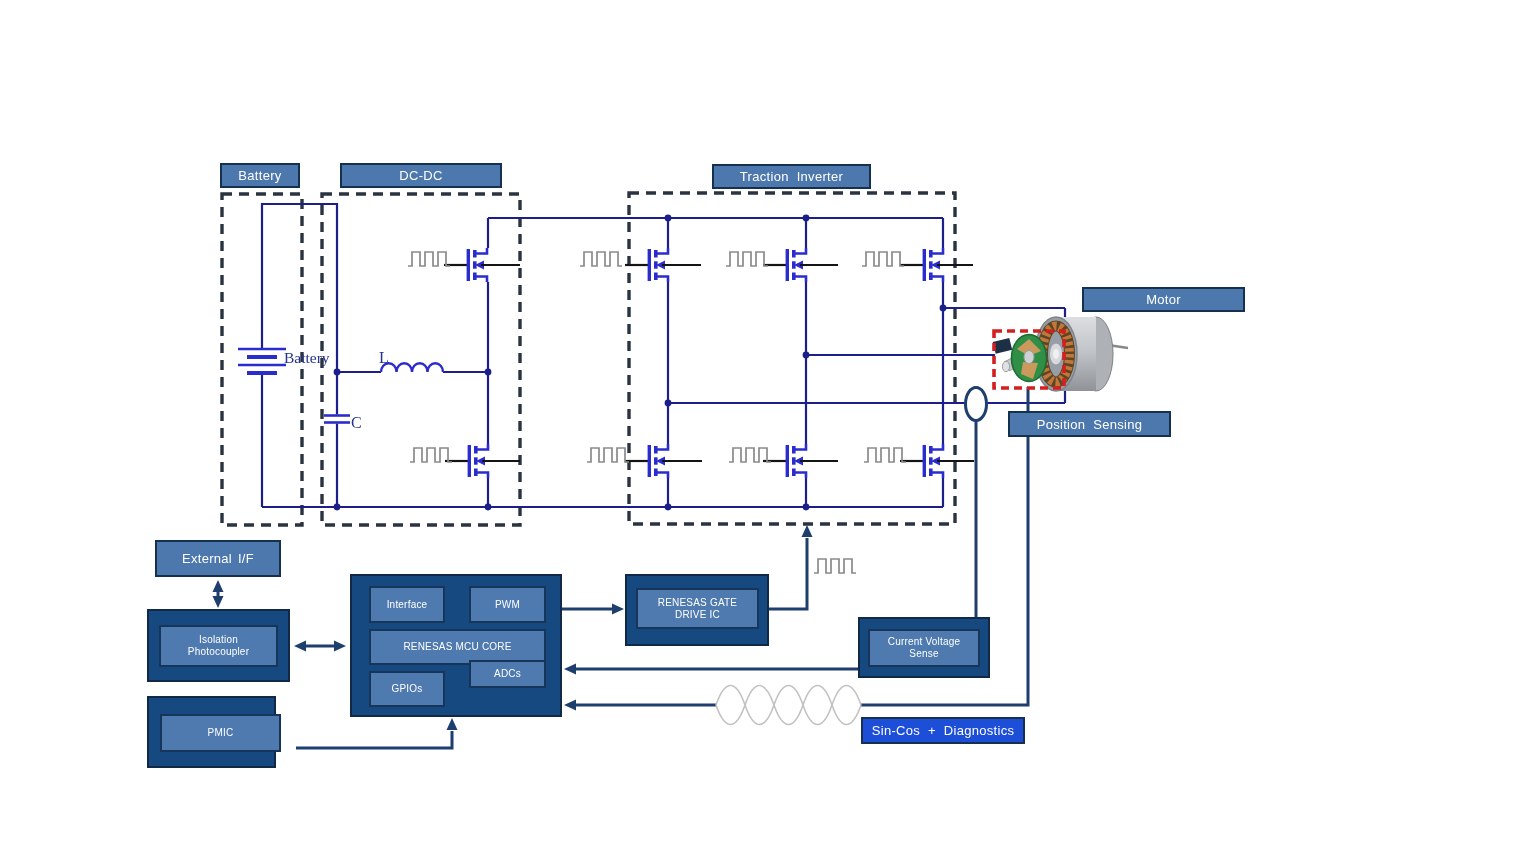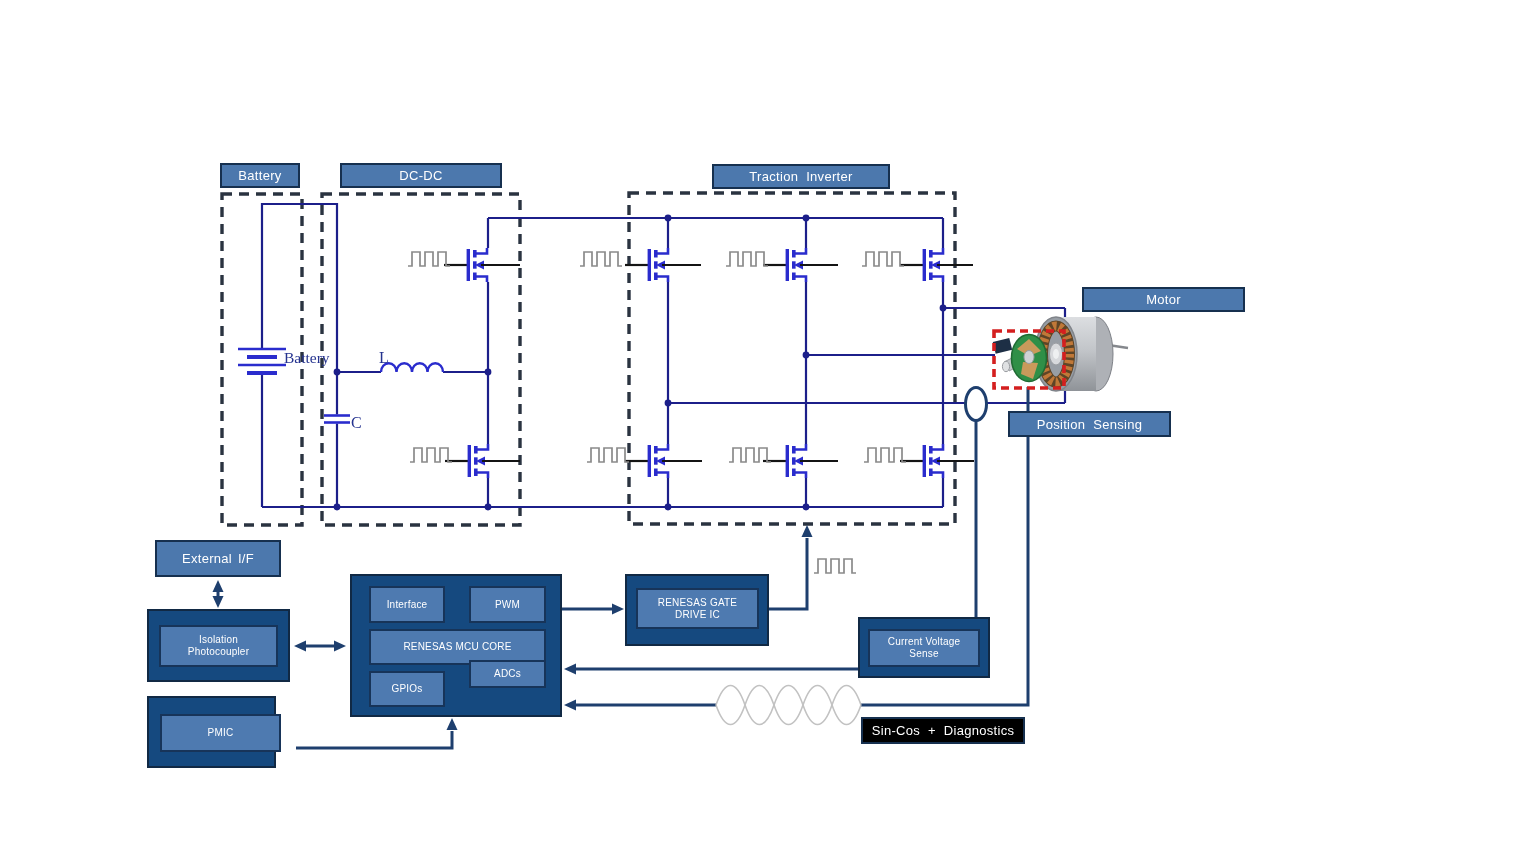--- a/index.html
+++ b/index.html
@@ -182,24 +182,24 @@
     <path d="M1029,339 L1041,351 L1029,356 L1017,349 Z" fill="#c99a5b"></path>
     <path d="M1023,362 L1038,363 L1033,379 L1021,374 Z" fill="#c99a5b"></path>
     <ellipse cx="1029" cy="357" rx="5" ry="6.5" fill="#cfd2d5" stroke="#9a9da1" stroke-width="1"></ellipse>
     <rect x="994" y="340" width="17" height="12" fill="#1d2f45" transform="rotate(-14 1002 346)"></rect>
     <rect x="994" y="331" width="70" height="57" fill="none" stroke="#d41f1f" stroke-width="3.6" stroke-dasharray="8 5"></rect>
   </g>
 </svg>
 
 <div class="lbl" style="left:220px;top:163px;width:80px;height:25px">Battery</div>
 <div class="lbl" style="left:340px;top:163px;width:162px;height:25px">DC-DC</div>
-<div class="lbl" style="left:712px;top:164px;width:178px;height:25px">Traction Inverter</div>
+<div class="lbl" style="left:712px;top:164px;width:159px;height:25px">Traction Inverter</div>
 <div class="lbl" style="left:1082px;top:287px;width:163px;height:25px">Motor</div>
 <div class="lbl" style="left:1008px;top:411px;width:163px;height:26px">Position Sensing</div>
-<div class="lbl" style="left:861px;top:717px;width:164px;height:27px;background:#000000">Sin-Cos + Diagnostics</div>
+<div class="lbl" style="left:861px;top:717px;width:164px;height:27px;background:#1d4ed8">Sin-Cos + Diagnostics</div>
 
 <div class="lbl" style="left:155px;top:540px;width:126px;height:37px;word-spacing:2px">External I/F</div>
 
 <div class="blockdark" style="left:147px;top:609px;width:143px;height:73px">
   <div class="blockinner" style="left:10px;top:14px;width:119px;height:42px;padding:12px 6px">Isolation Photocoupler</div>
 </div>
 
 <div class="blockdark" style="left:147px;top:696px;width:129px;height:72px">
   <div class="blockinner" style="left:11px;top:16px;width:121px;height:38px">PMIC</div>
 </div>

